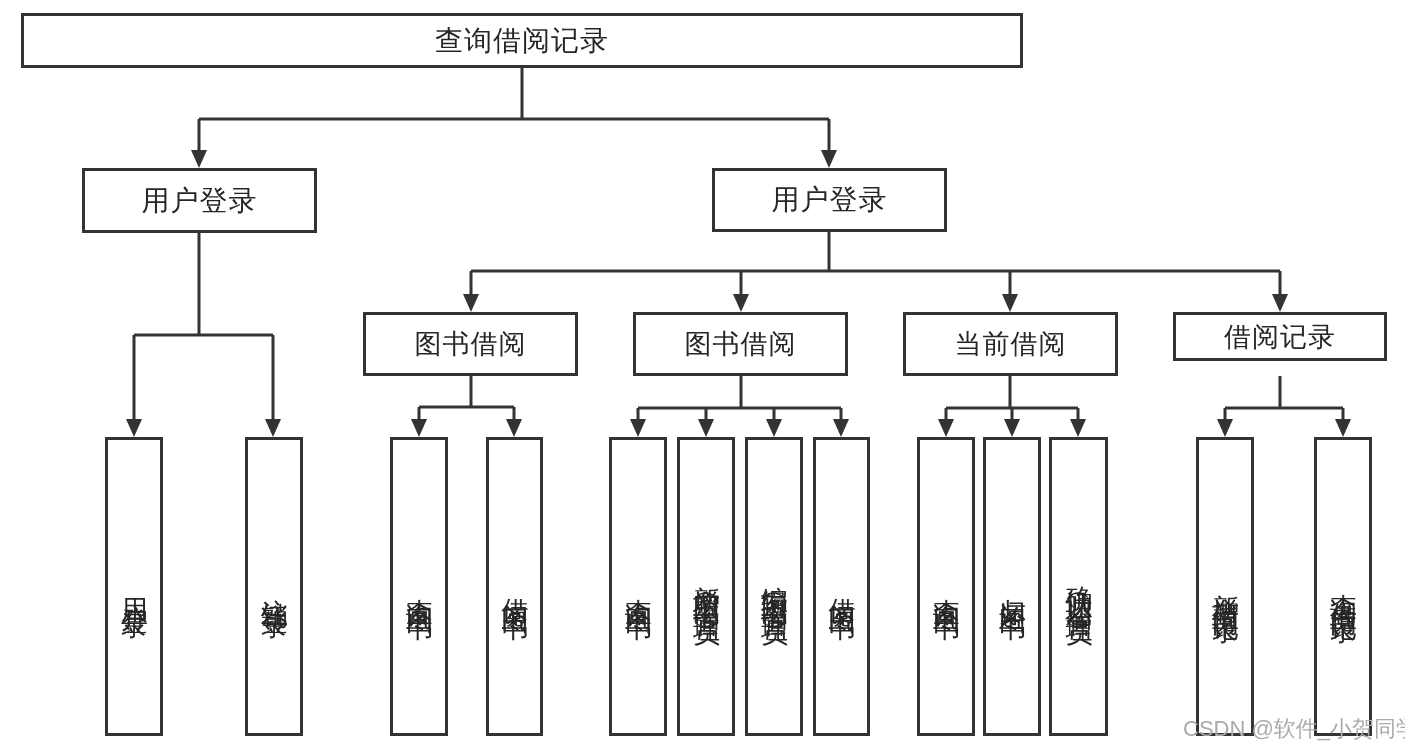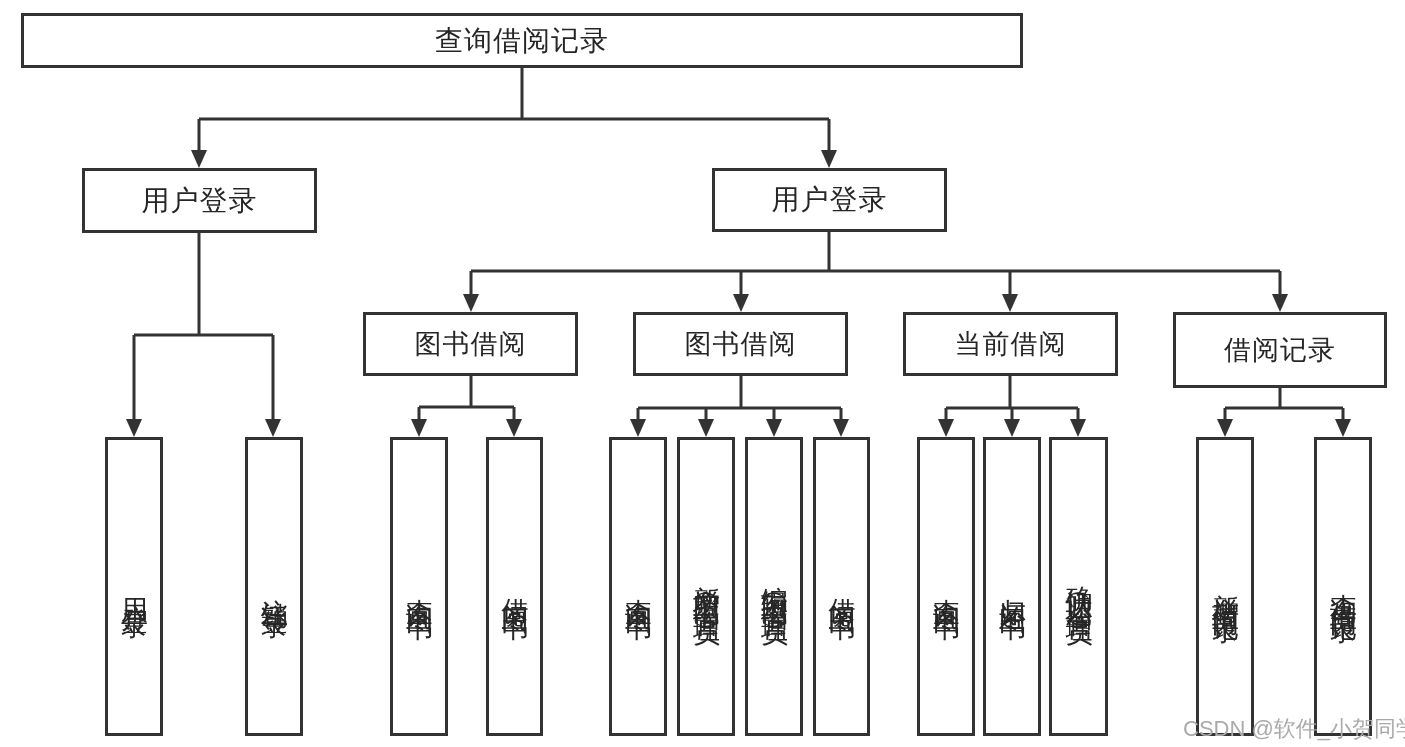--- a/index.html
+++ b/index.html
@@ -116,21 +116,21 @@
 
   <div class="box lvl3" style="left:363px; top:312px; width:215px; height:64px;">
     <span class="hlabel">图书借阅</span>
   </div>
   <div class="box lvl3" style="left:633px; top:312px; width:215px; height:64px;">
     <span class="hlabel">图书借阅</span>
   </div>
   <div class="box lvl3" style="left:903px; top:312px; width:215px; height:64px;">
     <span class="hlabel">当前借阅</span>
   </div>
-  <div class="box lvl3" style="left:1173px; top:312px; width:214px; height:76px;font-family:Liberation Mono, monospace;">
+  <div class="box lvl3" style="left:1173px; top:312px; width:214px; height:49px;font-family:Liberation Mono, monospace;">
     <span class="hlabel">借阅记录</span>
   </div>
 
   <div class="box" style="left:105px; top:437px; width:58px; height:299px;">
     <span class="vlabel">用户登录</span>
   </div>
   <div class="box" style="left:245px; top:437px; width:58px; height:299px;">
     <span class="vlabel">注销登录</span>
   </div>
 

